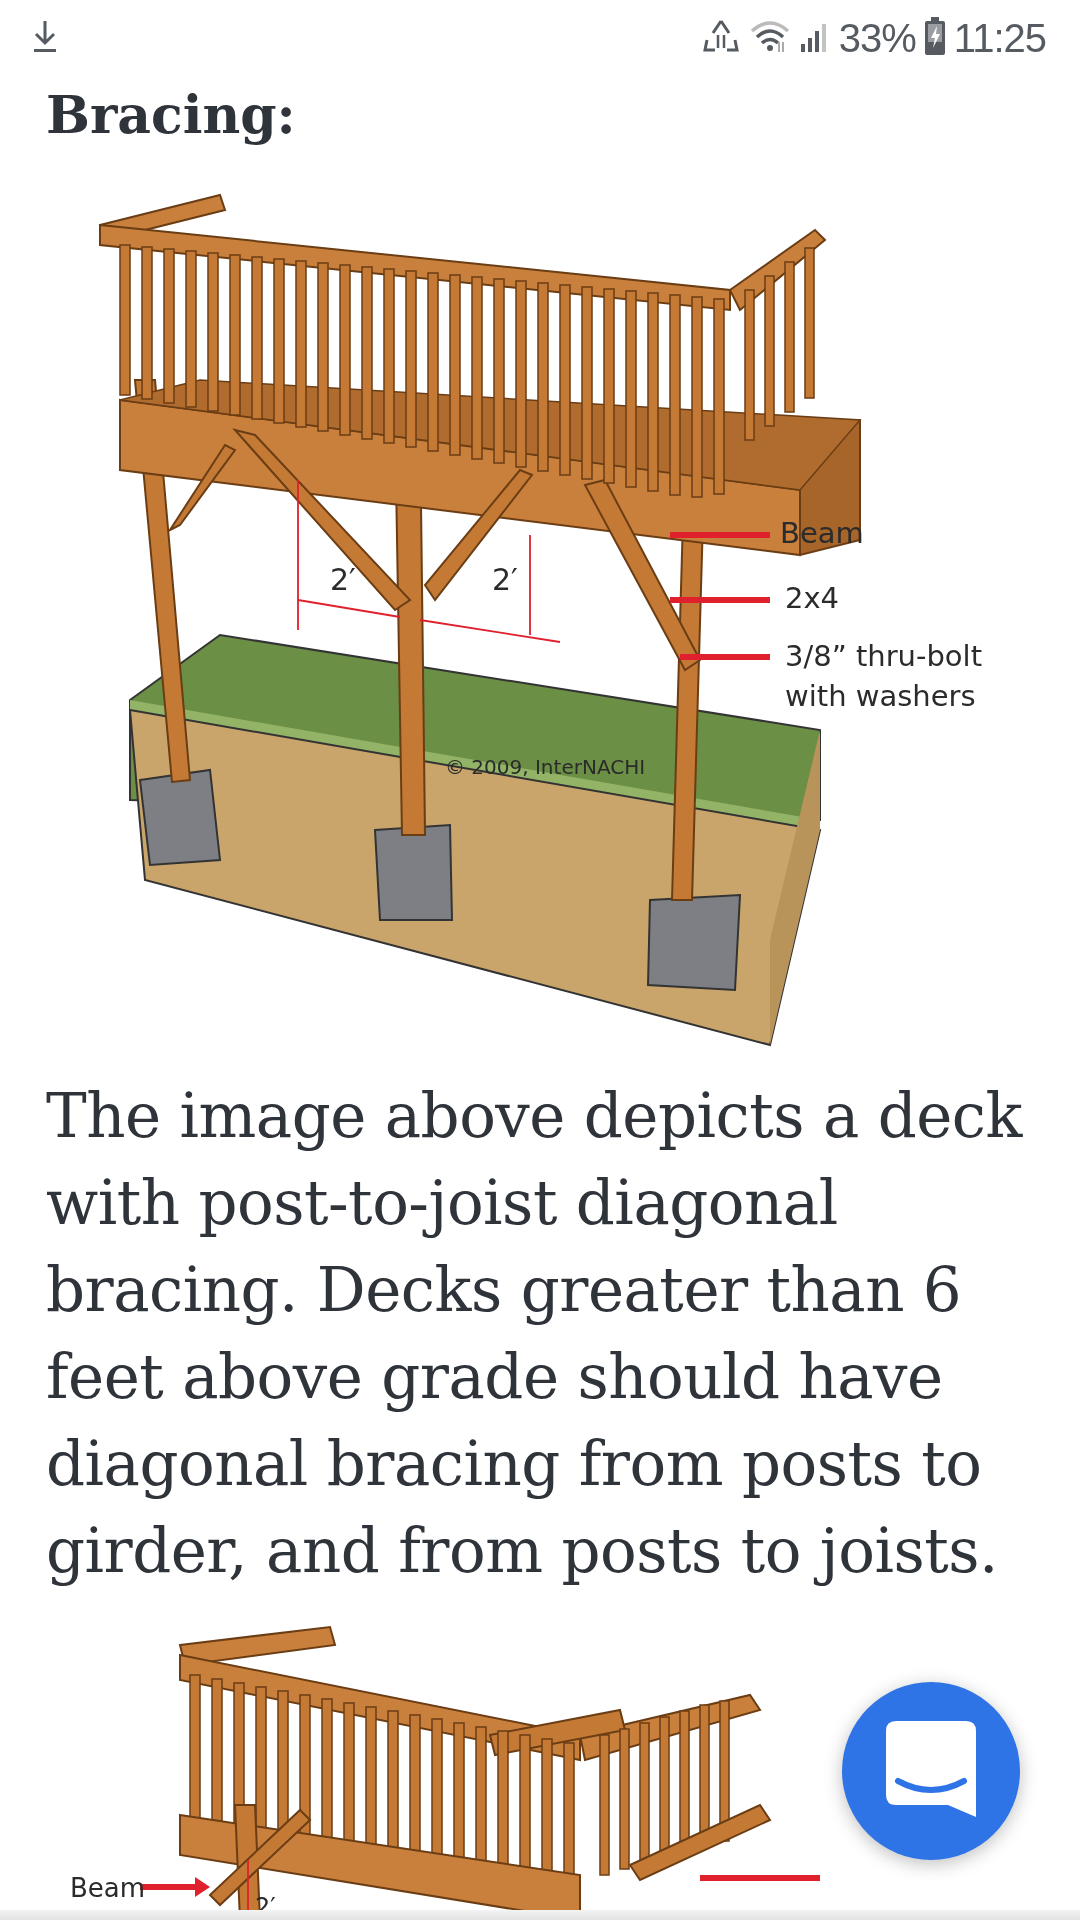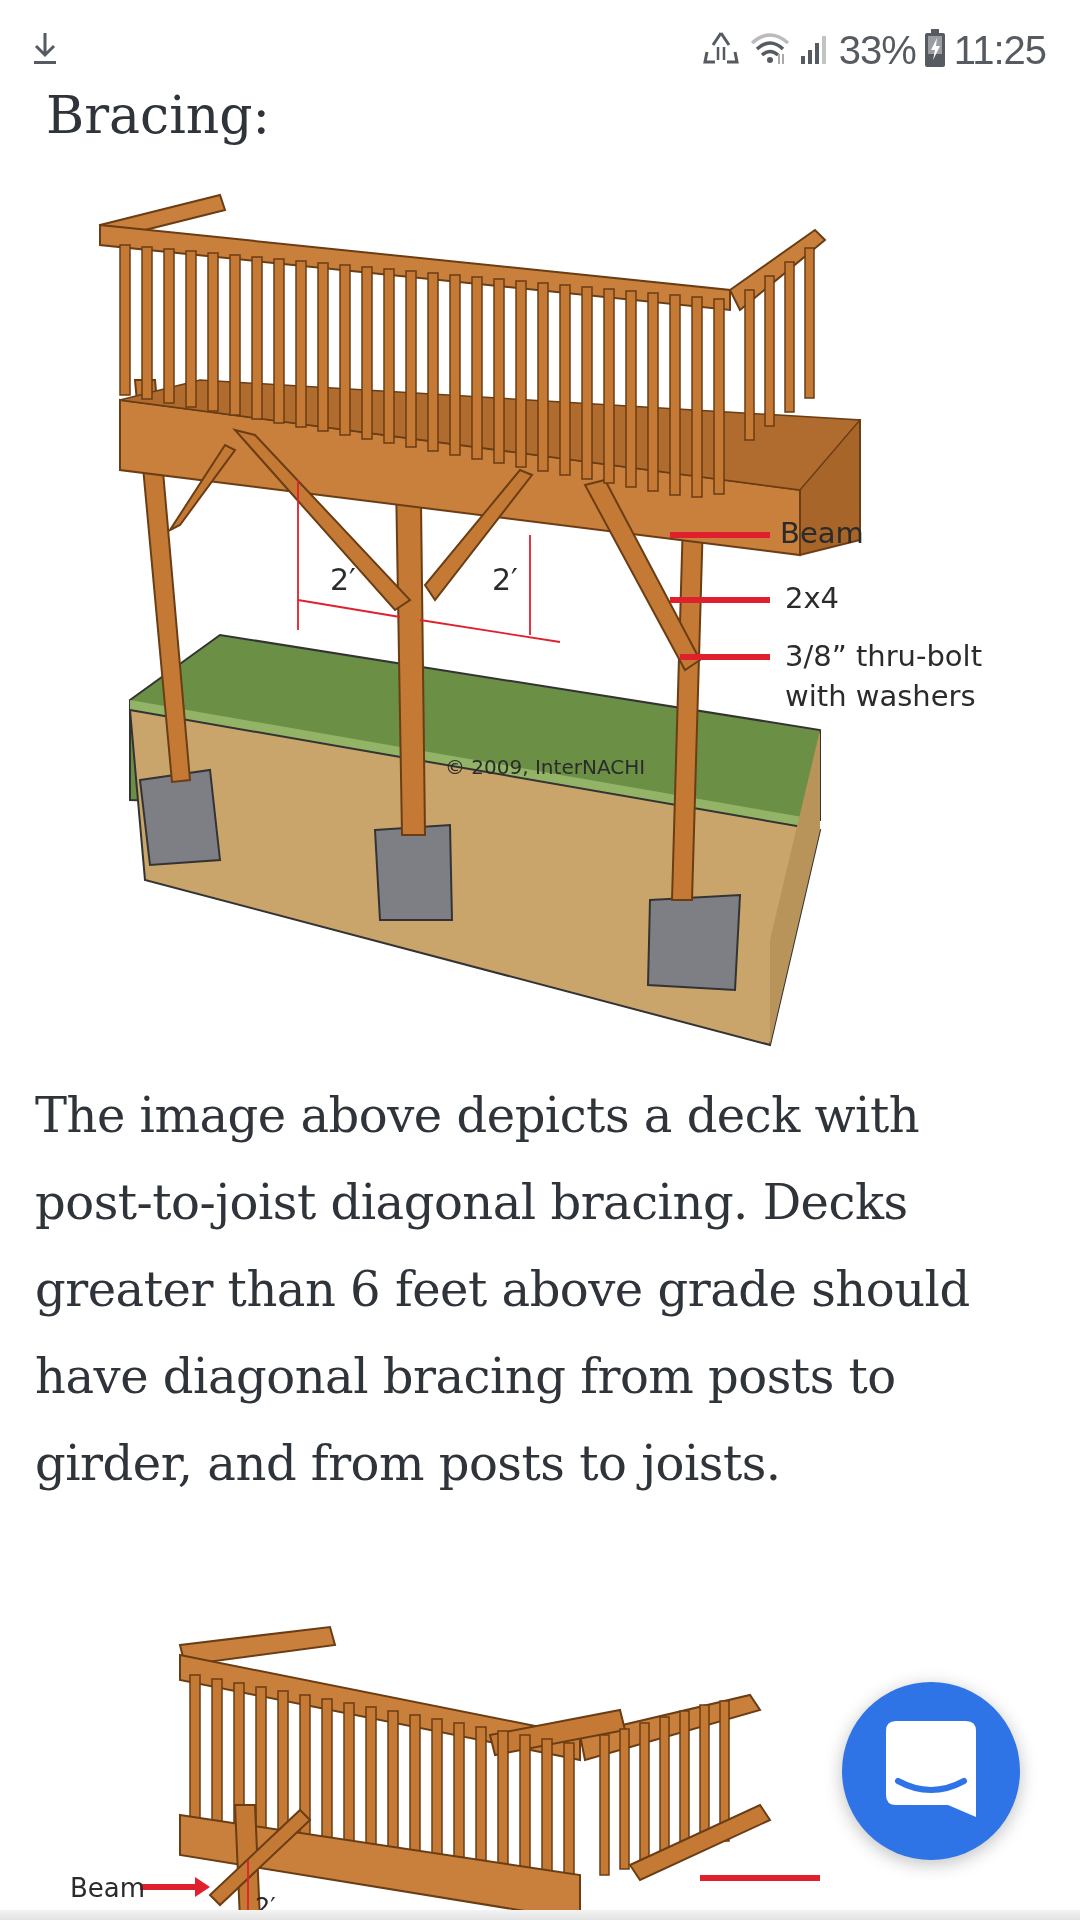--- a/index.html
+++ b/index.html
@@ -3,37 +3,37 @@
 <meta charset="utf-8">
 <style>
   html, body { margin:0; padding:0; }
   body {
     width:1080px; height:1920px; overflow:hidden; position:relative;
     background:#ffffff;
     font-family:"DejaVu Serif", serif;
     color:#2f333a;
   }
   .status-bar {
-    position:absolute; top:12px; left:0; width:1080px; height:76px;
+    position:absolute; top:0; left:0; width:1080px; height:76px;
     display:flex; align-items:center; justify-content:space-between;
     padding:0 34px 0 30px; box-sizing:border-box;
     font-family:"Liberation Sans", sans-serif; color:#555b61;
   }
   .status-left { display:flex; align-items:center; }
   .status-right { display:flex; align-items:center; gap:8px; }
   .status-text { font-size:40px; letter-spacing:-1px; }
   .heading {
     position:absolute; left:46px; top:80px;
-    font-size:52px; line-height:70px; margin:0; font-weight:normal;
+    font-size:52px; line-height:70px; margin:0; font-weight:bold;
     color:#2f333a;
   }
   .figure1 { position:absolute; left:80px; top:180px; width:940px; height:870px; }
   .body-text {
-    position:absolute; left:35px; top:1072px; width:1000px; margin:0;
-    font-size:48px; line-height:87px; color:#2f333a;
+    position:absolute; left:46px; top:1072px; width:1000px; margin:0;
+    font-size:61px; line-height:87px; color:#2f333a;
     font-family:"DejaVu Serif", serif;
     letter-spacing:-0.5px;
   }
   .figure2 { position:absolute; left:60px; top:1615px; width:960px; height:305px; overflow:hidden; }
   .fab {
     position:absolute; left:842px; top:1682px; width:178px; height:178px;
     border-radius:50%; background:#2e74e6;
     box-shadow:0 4px 18px rgba(0,0,0,0.25);
     display:flex; align-items:center; justify-content:center; cursor:pointer;
   }

